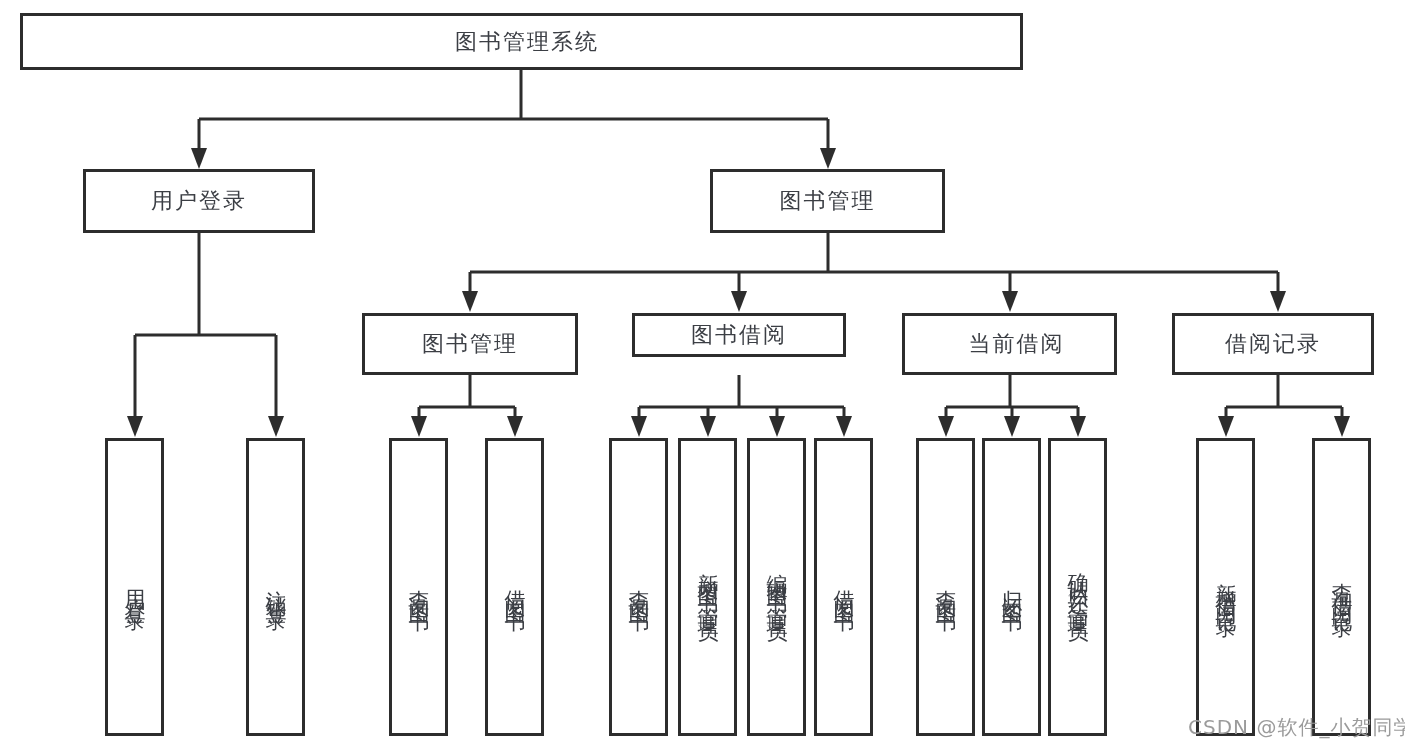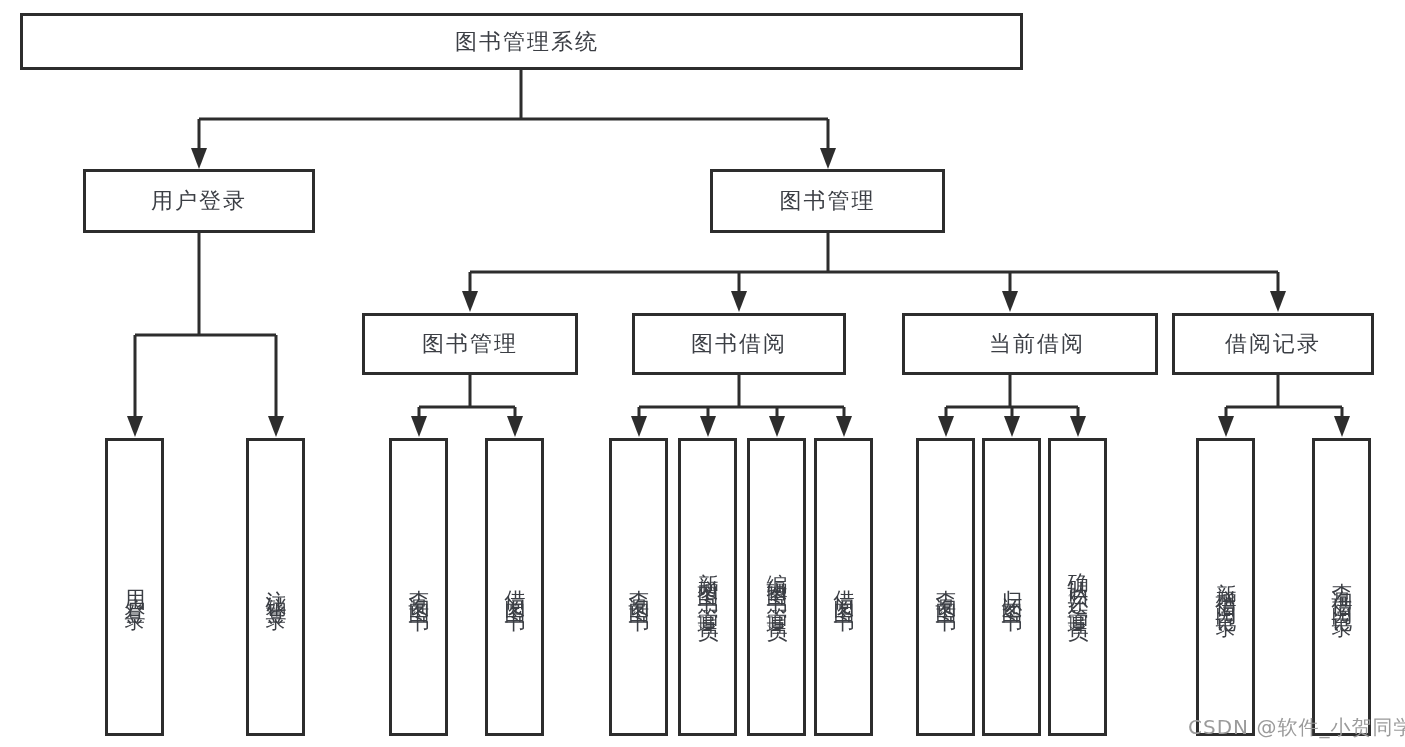--- a/index.html
+++ b/index.html
@@ -69,22 +69,22 @@
       <polygon points="1334,416 1350,416 1342,437"></polygon>
     </g>
   </svg>
 
   <div class="box hbox" style="left:20px;top:13px;width:1003px;height:57px;padding-left:11px;">图书管理系统</div>
 
   <div class="box hbox" style="left:83px;top:169px;width:232px;height:64px;">用户登录</div>
   <div class="box hbox" style="left:710px;top:169px;width:235px;height:64px;">图书管理</div>
 
   <div class="box hbox" style="left:362px;top:313px;width:216px;height:62px;">图书管理</div>
-  <div class="box hbox" style="left:632px;top:313px;width:214px;height:62px;">图书借阅</div>
-  <div class="box hbox" style="left:902px;top:313px;width:256px;height:62px;padding-left:14px;">当前借阅</div>
+  <div class="box hbox" style="left:632px;top:313px;width:214px;height:44px;">图书借阅</div>
+  <div class="box hbox" style="left:902px;top:313px;width:215px;height:62px;padding-left:14px;">当前借阅</div>
   <div class="box hbox" style="left:1172px;top:313px;width:202px;height:62px;">借阅记录</div>
 
   <div class="box vbox" style="left:105px;">
     <span class="vtext">用户登录</span>
   </div>
   <div class="box vbox" style="left:246px;">
     <span class="vtext">注销登录</span>
   </div>
 
   <div class="box vbox" style="left:389px;">

